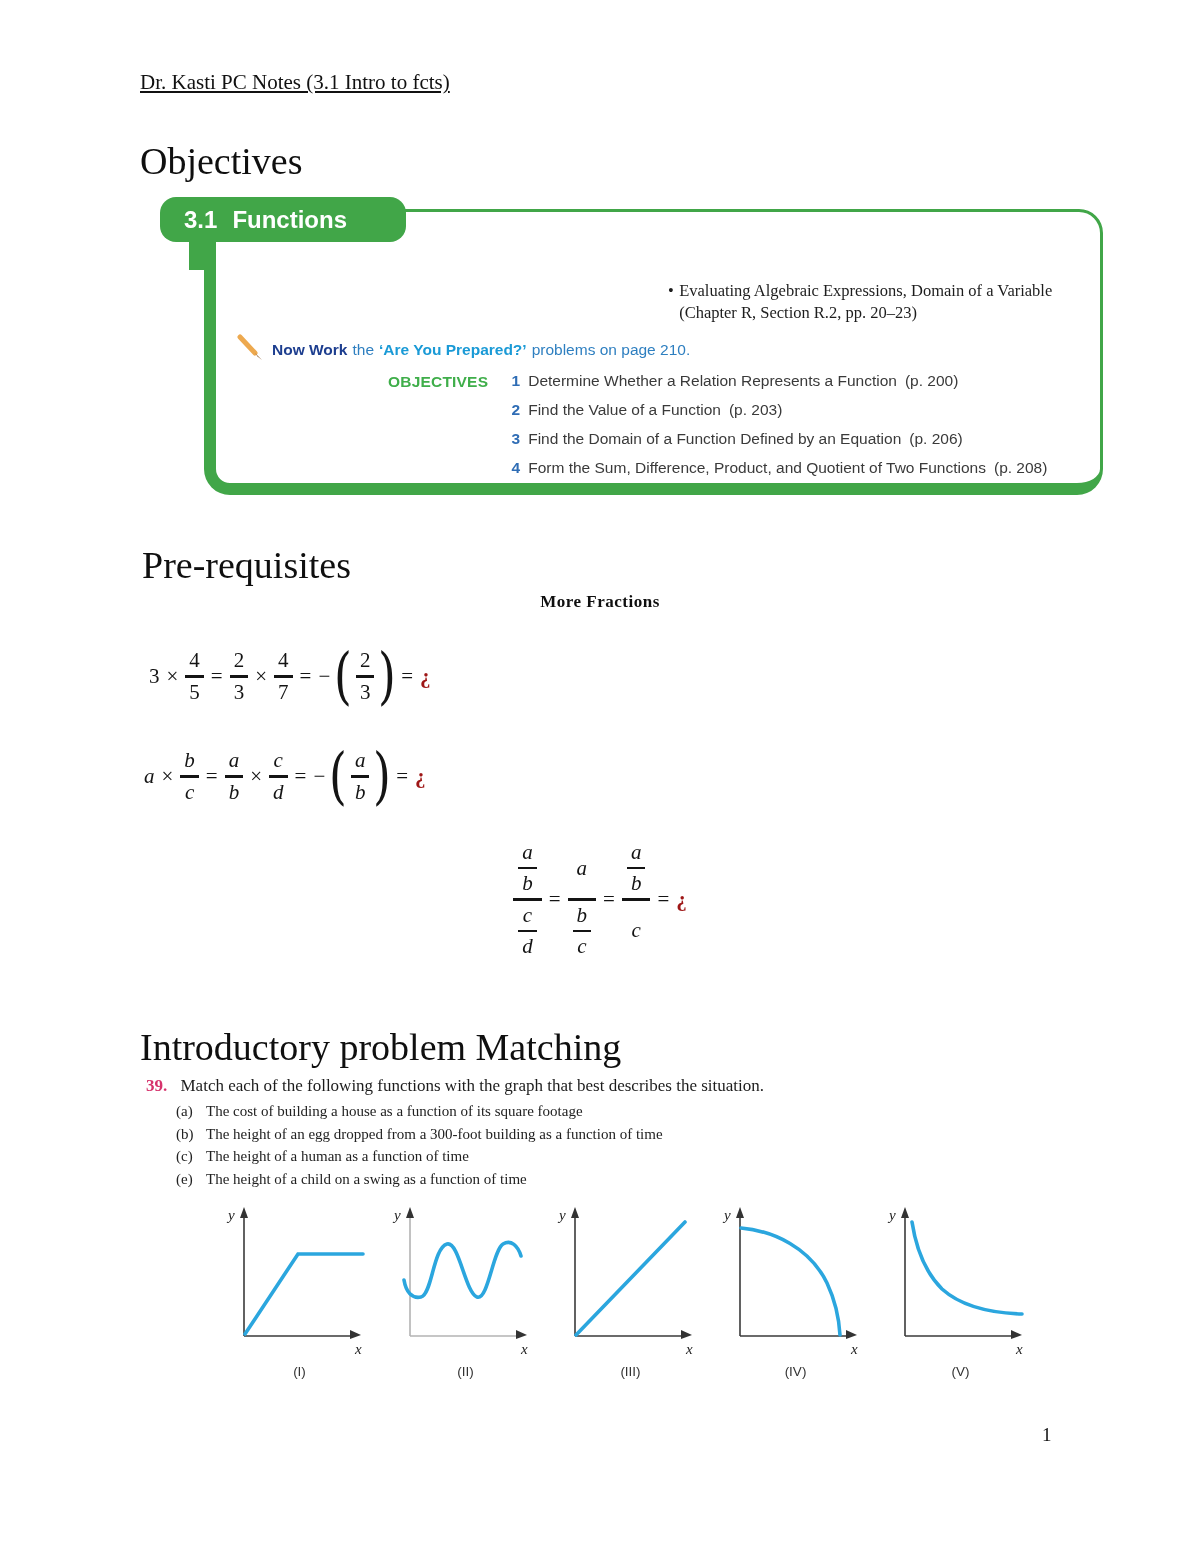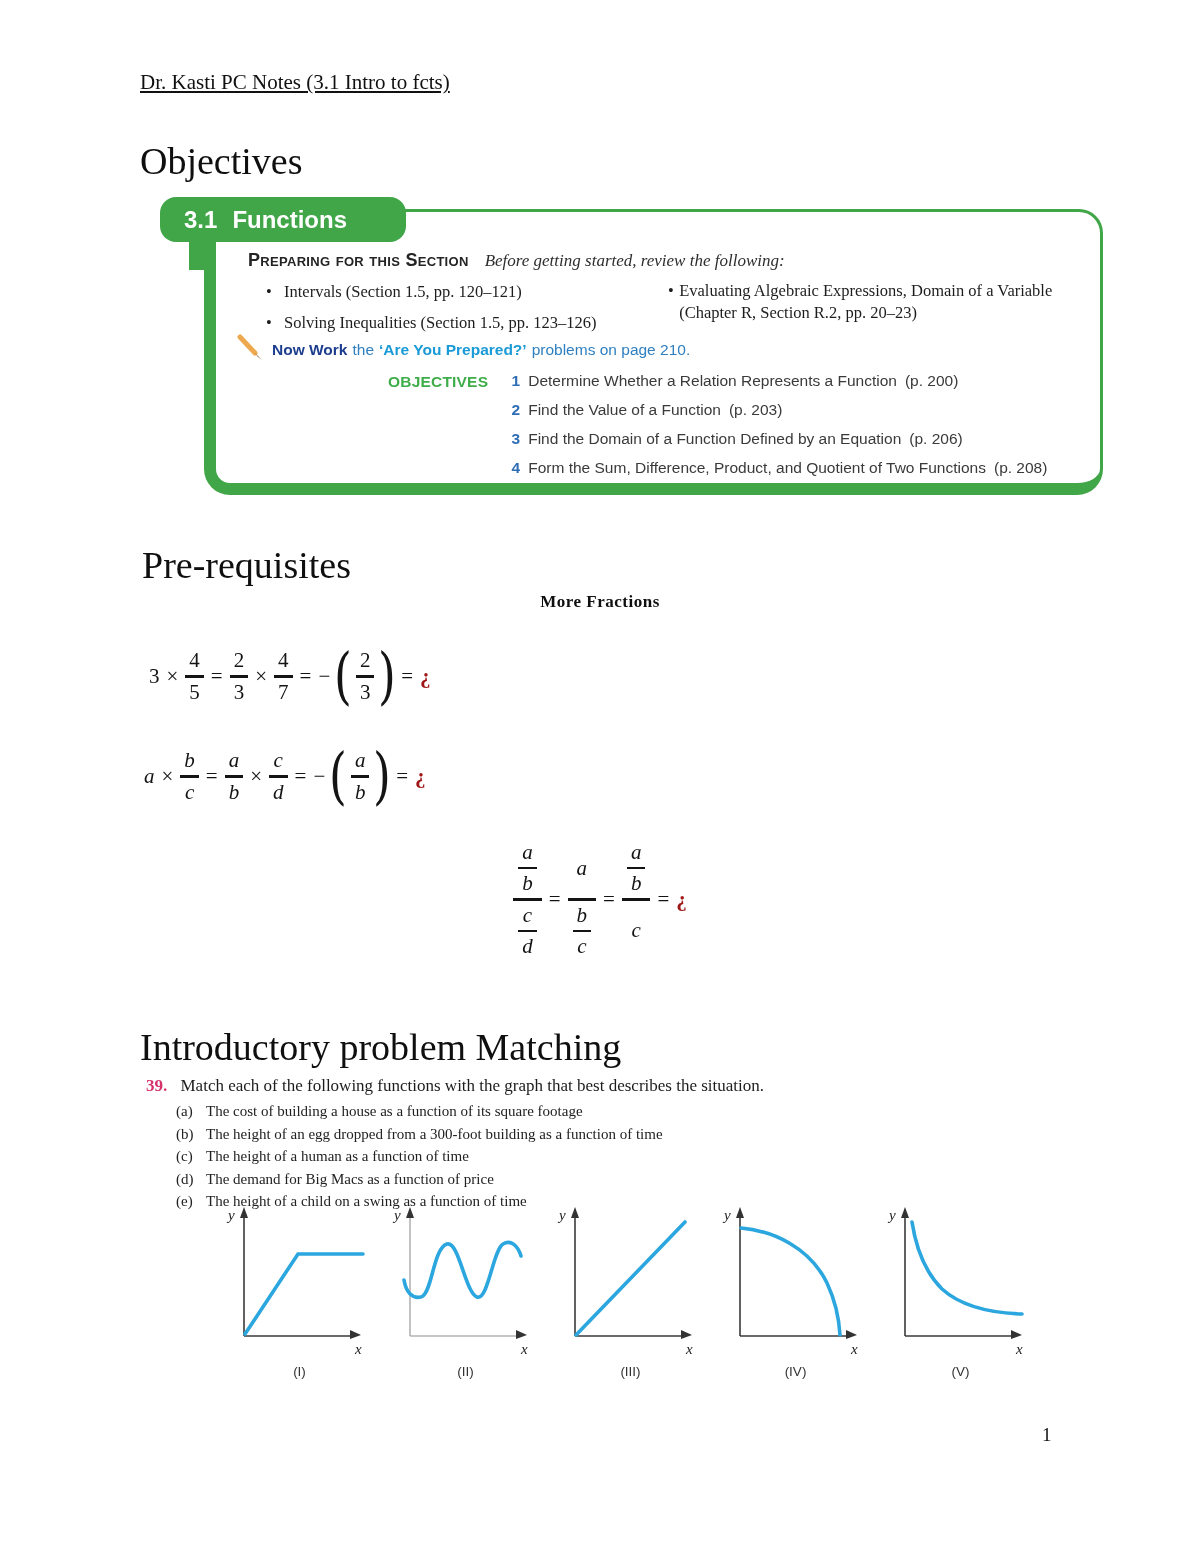--- a/index.html
+++ b/index.html
@@ -89,33 +89,21 @@
 
 <div class="page">
 
   <div class="doc-header">Dr. Kasti PC Notes (3.1 Intro to fcts)</div>
 
   <h1 class="big-heading" id="h-objectives">Objectives</h1>
 
   <div class="tb-leg"></div>
   <div class="tb-box">
 
-    <div class="prep-line">
-      <span class="prep-caps">Preparing for this Section</span>
-      <span class="prep-italic">Before getting started, review the following:</span>
-    </div>
-
-    <div class="review-left">
-      <div class="ritem">
-        <span class="bullet">•</span><span>Intervals (Section 1.5, pp. 120–121)</span>
-      </div>
-      <div class="ritem">
-        <span class="bullet">•</span><span>Solving Inequalities (Section 1.5, pp. 123–126)</span>
-      </div>
-    </div>
+
 
     <div class="review-right">
       <span class="bullet">•</span>
       <span>Evaluating Algebraic Expressions, Domain of a Variable (Chapter R, Section R.2, pp. 20–23)</span>
     </div>
 
     <div class="now-work">
       <span class="pencil">
         <svg width="30" height="28" viewBox="0 0 30 28">
           <line x1="4" y1="3" x2="19" y2="19" stroke="#eda94f" stroke-width="5" stroke-linecap="round"></line>
@@ -336,23 +324,20 @@
     <div>
       <span class="pi-label">(a)</span><span>The cost of building a house as a function of its square footage</span>
     </div>
     <div>
       <span class="pi-label">(b)</span><span>The height of an egg dropped from a 300-foot building as a function of time</span>
     </div>
     <div>
       <span class="pi-label">(c)</span><span>The height of a human as a function of time</span>
     </div>
     <div>
-      <span class="pi-label">(d)</span><span>The demand for Big Macs as a function of price</span>
-    </div>
-    <div>
       <span class="pi-label">(e)</span><span>The height of a child on a swing as a function of time</span>
     </div>
   </div>
 
   <div class="graph" style="left:222px"><svg width="155" height="156" viewBox="0 0 155 156">
         <line x1="22" y1="134" x2="22" y2="10" stroke="#3a3a3a" stroke-width="1.6"></line>
         <polygon points="18,16 22,5 26,16" fill="#333"></polygon>
         <line x1="22" y1="134" x2="130" y2="134" stroke="#3a3a3a" stroke-width="1.6"></line>
         <polygon points="128,128 139,133 128,137" fill="#333"></polygon>
         <text x="6" y="18" class="axis-lbl">y</text>

